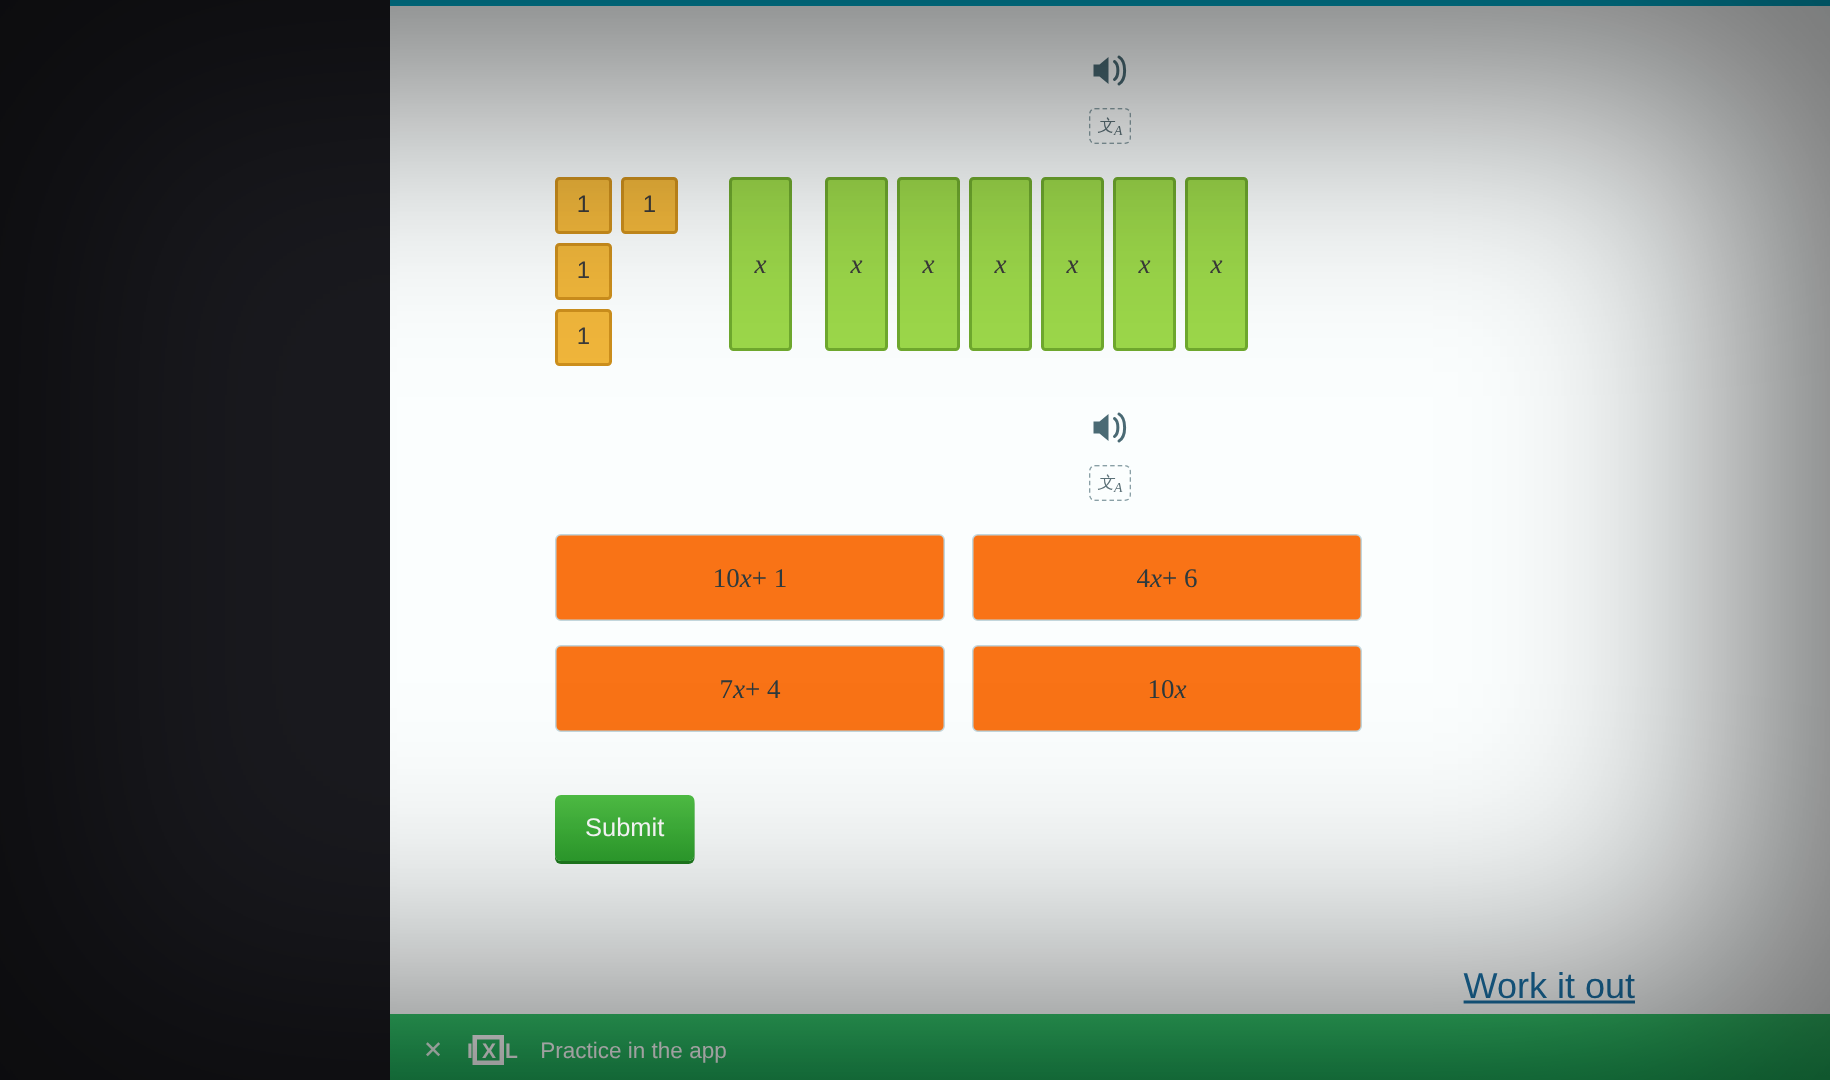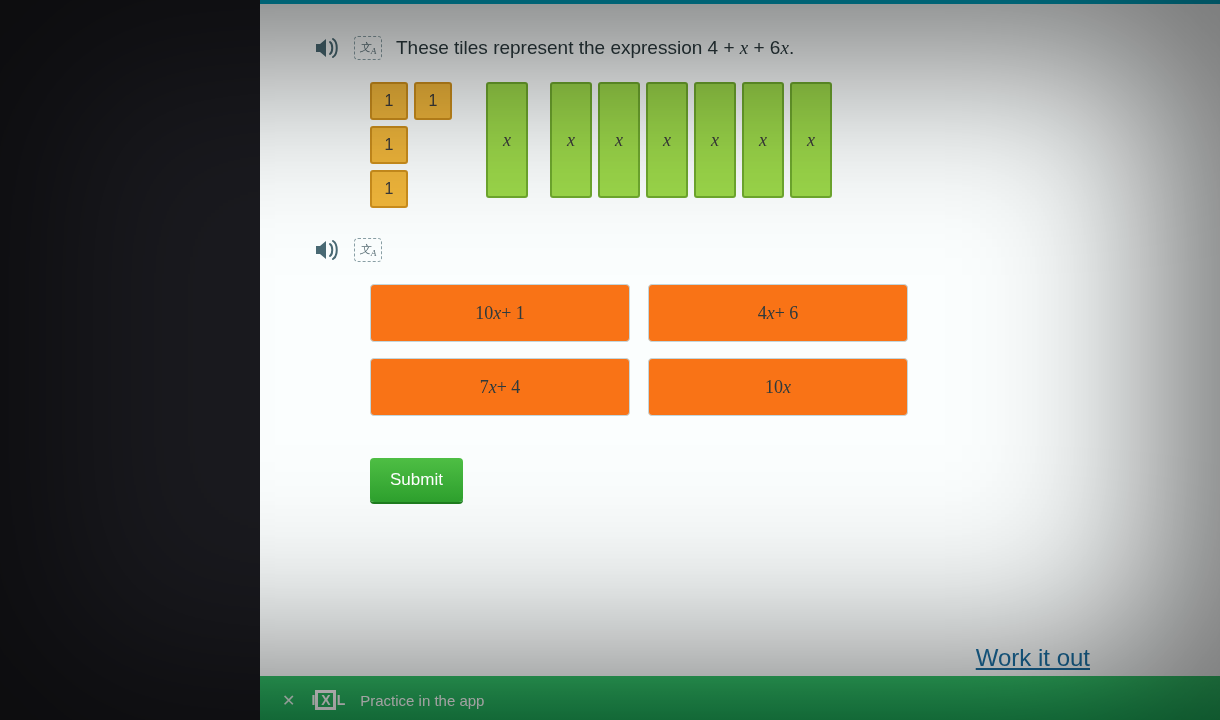--- a/index.html
+++ b/index.html
@@ -1,18 +1,18 @@
 <!DOCTYPE html>
 <html><head>
 <meta charset="utf-8">
 <style>
   html,body{margin:0;padding:0;width:1220px;height:720px;font-family:"Helvetica Neue",Arial,sans-serif;background:#1a1a1f;overflow:hidden;}
   .screen{position:absolute;left:260px;top:0;width:960px;height:720px;background:#fbfefe;border-top:4px solid #00a6c4;}
   .content{padding:32px 54px 0 54px;}
-  .prompt-row{display:flex;align-items:center;gap:14px;margin-bottom:22px;}
+  .prompt-row{display:flex;align-items:center;gap:14px;margin-bottom:22px;flex-direction:column;}
   .speaker-icon svg{display:block;}
   .translate-icon{width:26px;height:22px;border:1px dashed #8aa0a6;border-radius:4px;display:flex;align-items:center;justify-content:center;font-size:11px;color:#5b7077;font-family:serif;}
   .translate-icon .xa{font-style:italic;}
   .prompt-text{font-size:19px;color:#2b3a3e;}
   .prompt-text .mathx{font-style:italic;font-family:"Times New Roman",serif;}
   .tiles-area{display:flex;align-items:flex-start;gap:34px;margin:0 0 30px 56px;}
   .unit-group{display:flex;gap:6px;}
   .unit-col{display:flex;flex-direction:column;gap:6px;}
   .unit-tile{width:34px;height:34px;background:#f0b63b;border:2px solid #cc8f1d;border-radius:3px;display:flex;align-items:center;justify-content:center;font-size:16px;color:#3a3a3a;}
   .xgroup{display:flex;align-items:center;gap:22px;}
@@ -40,23 +40,20 @@
     <div class="prompt-row">
       <span class="speaker-icon">
         <svg width="26" height="22" viewBox="0 0 26 22">
             <path d="M2 7h4l6-5v18l-6-5H2z" fill="#4a6a74"></path>
             <path d="M16 5c3 2 3 10 0 12M19 2c5 3 5 15 0 18" stroke="#4a6a74" stroke-width="2" fill="none" stroke-linecap="round"></path>
           </svg>
       </span>
       <span class="translate-icon">
           <span class="xa">文<sub>A</sub></span>
         </span>
-      <span class="prompt-text">
-        <span>These tiles represent the expression 4 + </span><span class="mathx">x</span><span> + 6</span><span class="mathx">x</span><span>.</span>
-      </span>
     </div>
 
     <div class="tiles-area">
       <div class="unit-group">
         <div class="unit-col">
           <div class="unit-tile">1</div>
           <div class="unit-tile">1</div>
           <div class="unit-tile">1</div>
         </div>
         <div class="unit-col">

